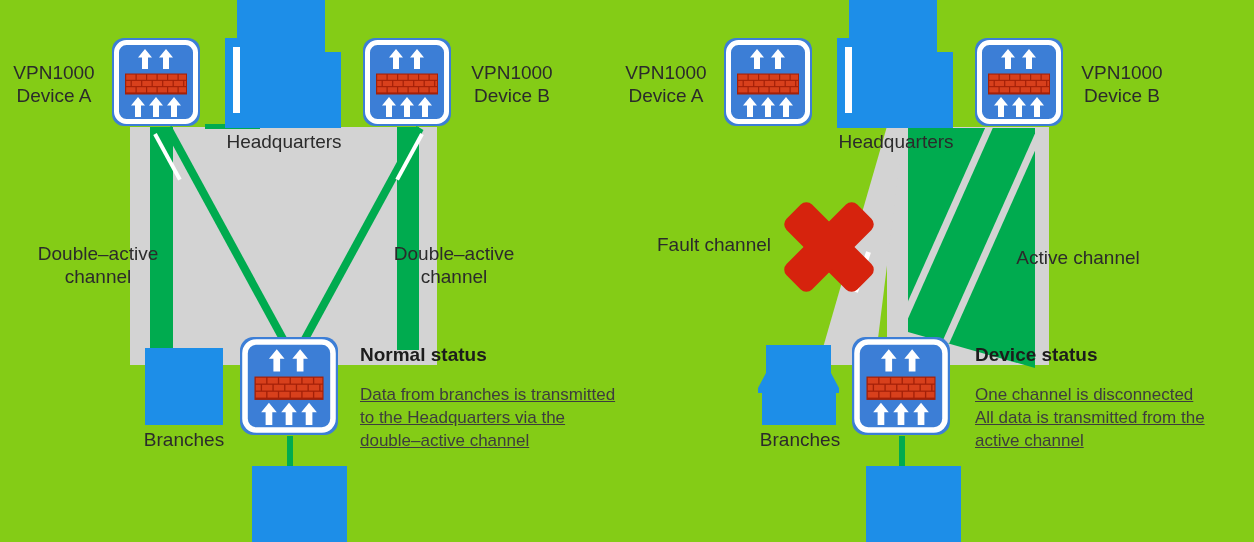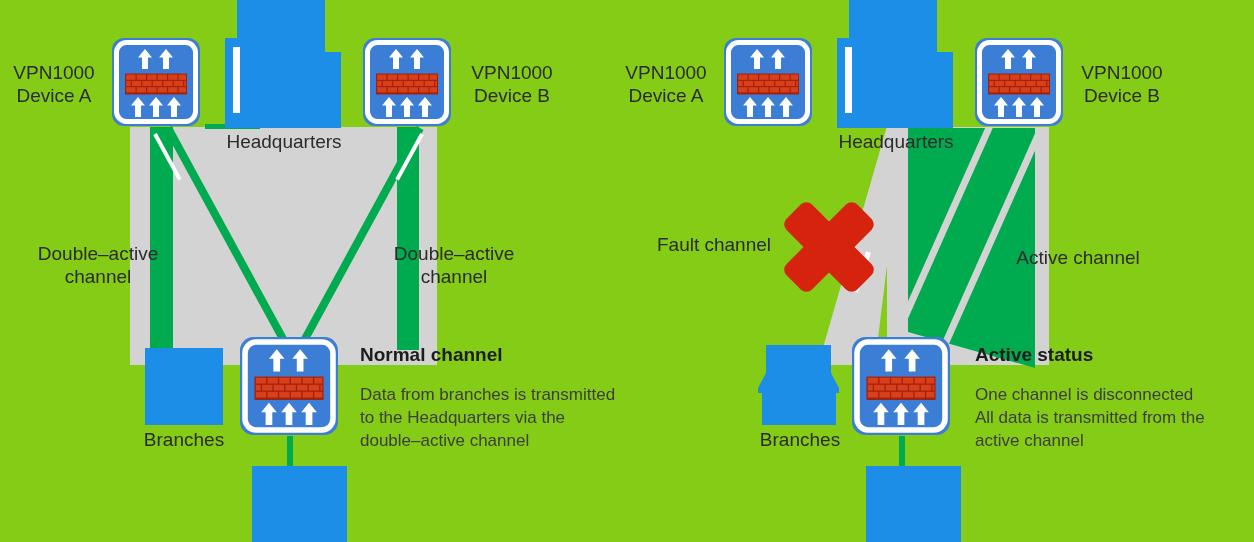--- a/index.html
+++ b/index.html
@@ -17,21 +17,21 @@
   body{background:#fff;font-family:"Liberation Sans",sans-serif;}
   .canvas{position:relative;width:1254px;height:542px;background:#84cc16;overflow:hidden;}
   .band{position:absolute;background:var(--band-gray);}
   .green{position:absolute;background:var(--channel-green);}
   .whiteline{position:absolute;background:#fff;}
   .bluebox{position:absolute;background:var(--building-blue);}
   .lbl{position:absolute;font-size:19px;line-height:23px;color:var(--text-dark);
        text-align:center;white-space:pre-line;z-index:6;}
   .status-title{position:absolute;font-size:19px;font-weight:bold;color:#1c1c1c;z-index:6;}
   .para{position:absolute;font-size:17px;line-height:23px;color:var(--text-body);
-        white-space:pre-line;z-index:6;}
+        white-space:pre-line;z-index:6;text-decoration:underline;}
   .icon-svg{position:absolute;z-index:4;}
   .diag{position:absolute;background:var(--channel-green);transform-origin:top center;z-index:2;}
   .stripe{position:absolute;background:var(--band-gray);transform-origin:top center;}
   .greenblock{position:absolute;background:var(--channel-green);z-index:2;
               clip-path:polygon(0 0,100% 0,100% 100%,0 85%);}
   .faultstrip{position:absolute;background:var(--band-gray);
               clip-path:polygon(80% 0,100% 0,66% 100%,0 100%);}
   .xmark{position:absolute;z-index:3;}
   .xbar{position:absolute;background:var(--fault-red);border-radius:8px;}
   .z1{z-index:1}.z2{z-index:2}.z4{z-index:4}
@@ -127,21 +127,21 @@
     <div class="lbl" style="left:4px;top:61px;width:100px">VPN1000
 Device A</div>
     <div class="lbl" style="left:462px;top:61px;width:100px">VPN1000
 Device B</div>
     <div class="lbl" style="left:219px;top:130px;width:130px">Headquarters</div>
     <div class="lbl" style="left:28px;top:242px;width:140px">Double–active
 channel</div>
     <div class="lbl" style="left:384px;top:242px;width:140px">Double–active
 channel</div>
     <div class="lbl" style="left:134px;top:428px;width:100px">Branches</div>
-    <div class="status-title" style="left:360px;top:344px">Normal channel</div>
+    <div class="status-title" style="left:360px;top:344px">Normal status</div>
     <div class="para" style="left:360px;top:383px;width:305px">Data from branches is transmitted
 to the Headquarters via the
 double–active channel</div>
   </div>
 
   <div>
     <div class="band z1" style="left:887px;top:127px;width:162px;height:238px"></div>
     <div class="faultstrip z1" style="left:818px;top:127px;width:86px;height:238px"></div>
     <div class="whiteline z1" style="left:866px;top:252px;width:5px;height:42px;transform:rotate(18deg);transform-origin:top center"></div>
 
@@ -175,19 +175,19 @@
     <div class="bluebox z1" style="left:866px;top:466px;width:95px;height:76px"></div>
 
     <div class="lbl" style="left:616px;top:61px;width:100px">VPN1000
 Device A</div>
     <div class="lbl" style="left:1072px;top:61px;width:100px">VPN1000
 Device B</div>
     <div class="lbl" style="left:831px;top:130px;width:130px">Headquarters</div>
     <div class="lbl" style="left:650px;top:233px;width:128px">Fault channel</div>
     <div class="lbl" style="left:1008px;top:246px;width:140px">Active channel</div>
     <div class="lbl" style="left:750px;top:428px;width:100px">Branches</div>
-    <div class="status-title" style="left:975px;top:344px">Active status</div>
+    <div class="status-title" style="left:975px;top:344px">Device status</div>
     <div class="para" style="left:975px;top:383px;width:290px">One channel is disconnected
 All data is transmitted from the
 active channel</div>
   </div>
 
 </div>
 
 </body></html>

